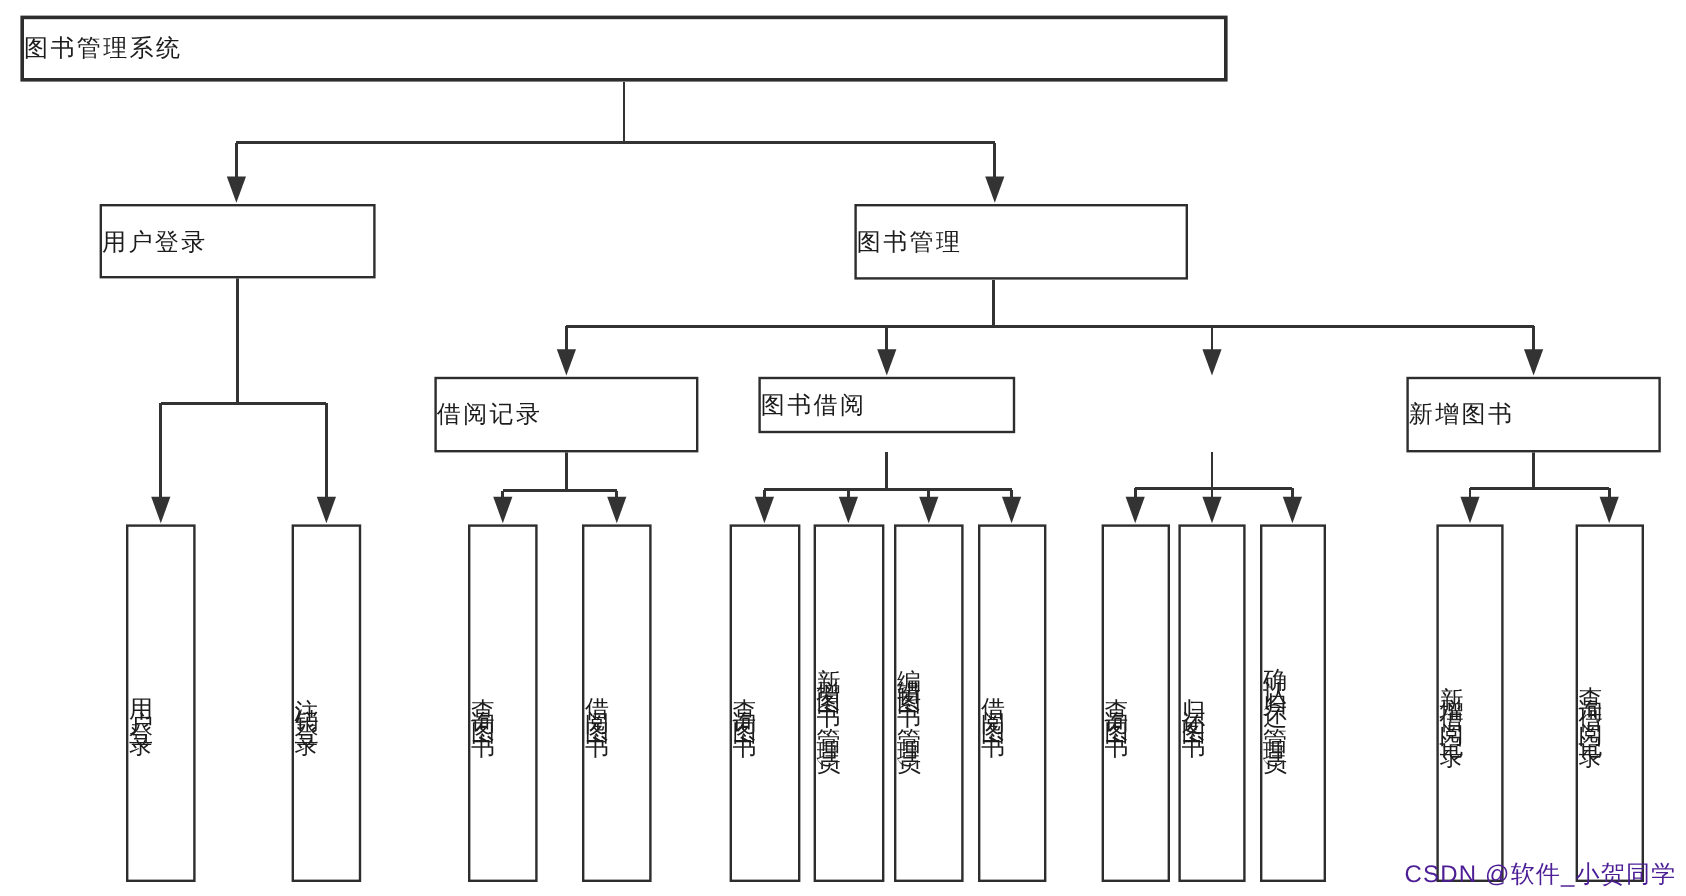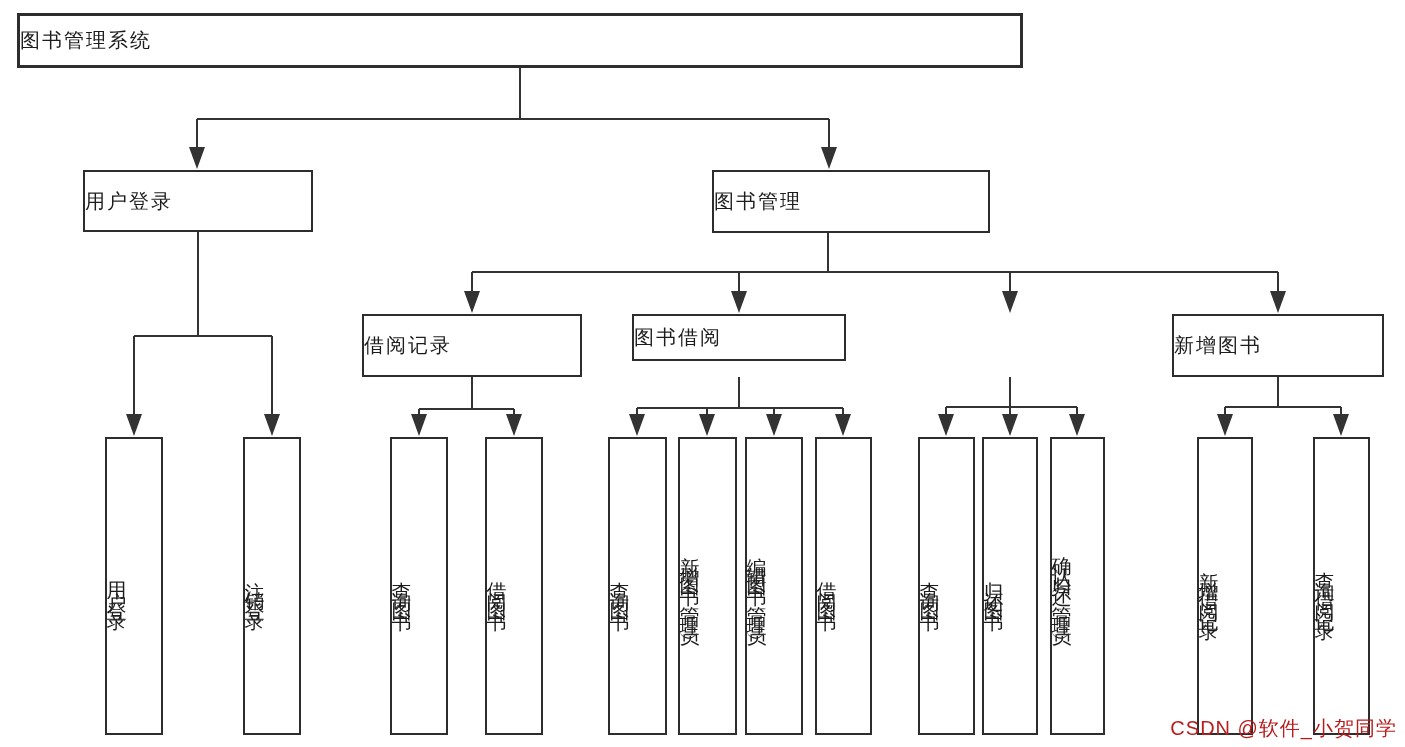--- a/index.html
+++ b/index.html
@@ -35,21 +35,21 @@
     writing-mode: vertical-rl;
     text-orientation: mixed;
     letter-spacing: 0.5em;
     line-height: 1;
     white-space: nowrap;
   }
   #watermark {
     position: absolute;
     right: 8px;
     bottom: 5px;
-    color: #b91c1c;
+    color: #4c1d95;
     font-size: 20px;
     letter-spacing: 1px;
     z-index: 3;
     white-space: nowrap;
   }
 </style>
 </head>
 <body>
 
 <div id="stage">

